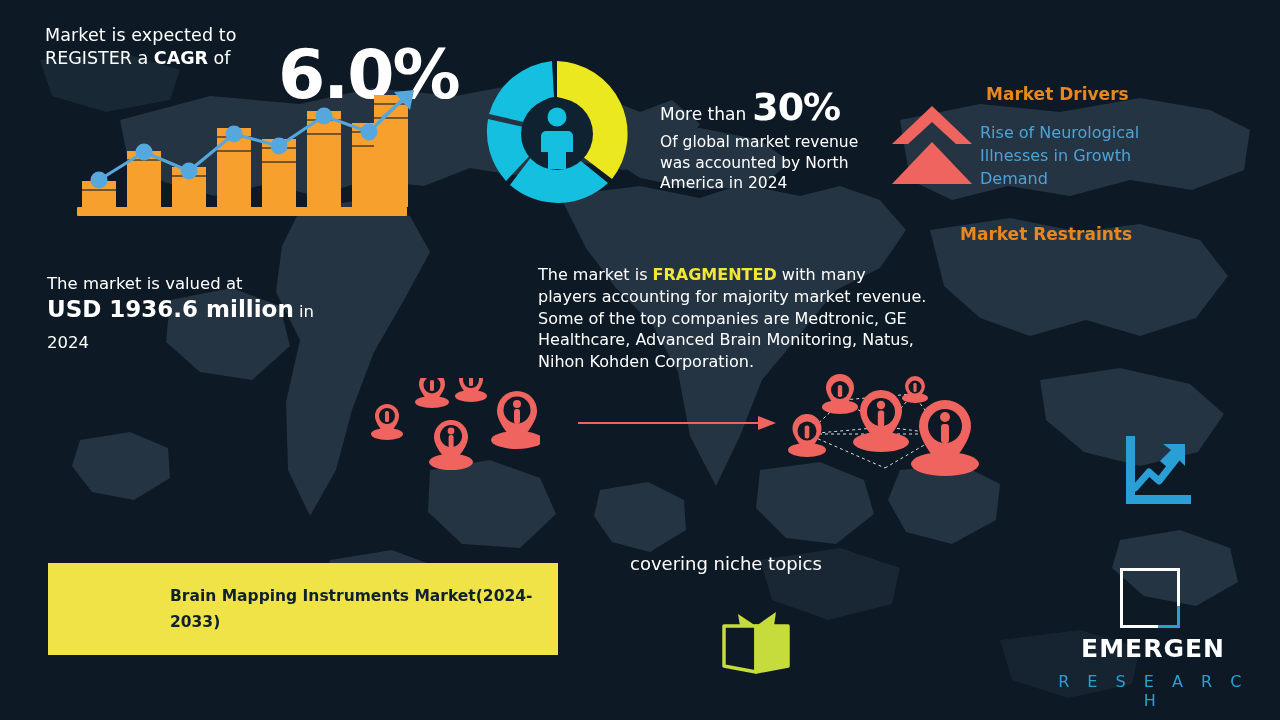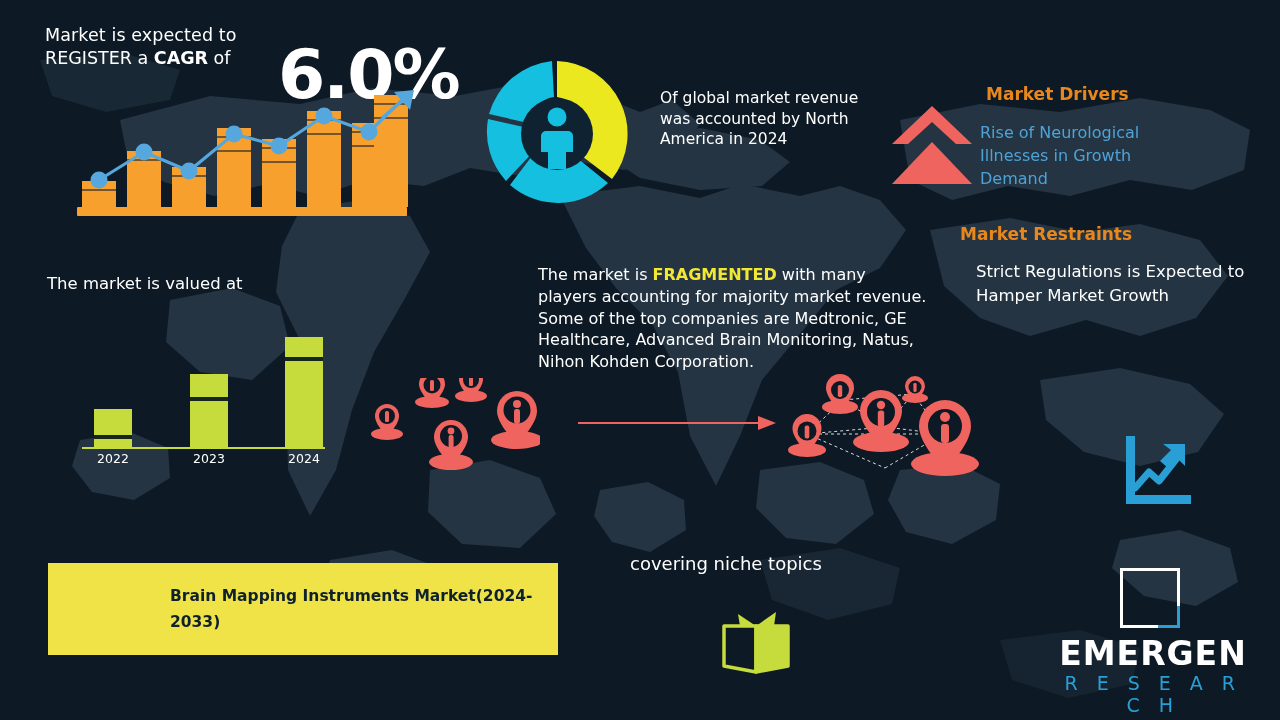--- a/index.html
+++ b/index.html
@@ -98,23 +98,23 @@
   #reports-text .num{font-weight:bold;}
   #book-icon{left:718px;top:612px;width:76px;height:62px;}
 
   
   #logo{left:1058px;top:568px;width:190px;height:130px;}
   .logo-sq{position:absolute;left:62px;top:0px;width:60px;height:60px;
     border:3px solid #ffffff;box-sizing:border-box;}
   .logo-sq-accent{position:absolute;right:-3px;bottom:-3px;width:22px;height:22px;
     border-right:3px solid #2a9fd6;border-bottom:3px solid #2a9fd6;box-sizing:border-box;}
   .logo-name{position:absolute;left:0;top:66px;width:190px;text-align:center;
-    color:#ffffff;font-size:33px;font-weight:bold;letter-spacing:1px;}
+    color:#ffffff;font-size:25px;font-weight:bold;letter-spacing:1px;}
   .logo-sub{position:absolute;left:0;top:104px;width:190px;text-align:center;
-    color:#2a9fd6;font-size:19px;letter-spacing:6.5px;}
+    color:#2a9fd6;font-size:16px;letter-spacing:6.5px;}
 </style>
 </head>
 <body>
 
 <div class="stage">
 
   <svg class="layer map-bg" viewBox="0 0 1280 720">
     <rect x="0" y="0" width="1280" height="720" fill="#0d1924"></rect>
     <g fill="#243443">
       <path d="M120 120 L210 96 L300 104 L372 88 L455 96 L520 84 L560 108 L600 96 L640 112 L672 100
@@ -219,56 +219,40 @@
         <circle cx="79" cy="79" r="36" fill="#0f2231"></circle>
 
         <g fill="#14bfe0">
           <circle cx="79" cy="62" r="9.5"></circle>
           <path d="M68 76 h22 a5 5 0 0 1 5 5 v16 h-7 v17 h-18 v-17 h-7 v-16 a5 5 0 0 1 5 -5 z"></path>
         </g>
       </svg>
     </div>
 
     <div class="abs" id="thirty-block">
+      <div class="thirty-row"><span class="thirty-pre">More than</span><span class="thirty-num">30%</span></div>
       <div class="thirty-desc">Of global market revenue was accounted by North America in 2024</div>
     </div>
 
     <div class="abs" id="drivers-arrows">
       <svg viewBox="0 0 88 88" width="88" height="88">
         <path d="M44 6 L84 44 L68 44 L44 22 L20 44 L4 44 Z" fill="#f0645f"></path>
         <path d="M44 42 L84 84 L4 84 Z" fill="#f0645f"></path>
       </svg>
     </div>
     <div class="abs" id="drivers-title">Market Drivers</div>
     <div class="abs" id="drivers-text">Rise of Neurological Illnesses in Growth Demand</div>
 
     <div class="abs" id="restraints-title">Market Restraints</div>
-    <div class="abs" id="restraints-text">Strict Regulations is Expected to Hamper Market Growth</div>
 
     <div class="abs" id="valuation">
       <div class="val-line1">The market is valued at</div>
-    </div>
-
-    <div class="abs" id="green-chart">
-      <div class="gchart-base"></div>
-
-      <div class="gbar" style="left:14px;top:114px;width:38px;height:38px;">
-        <div class="gseg" style="top:26px;"></div>
-        </div>
-      <div class="gbar" style="left:110px;top:79px;width:38px;height:73px;">
-        <div class="gseg" style="top:23px;"></div>
-        </div>
-      <div class="gbar" style="left:205px;top:42px;width:38px;height:110px;">
-        <div class="gseg" style="top:20px;"></div>
-        </div>
-
-      <div class="glabel" style="left:16px;">2022</div>
-      <div class="glabel" style="left:112px;">2023</div>
-      <div class="glabel" style="left:207px;">2024</div>
-    </div>
+      <div class="val-big"><span>USD 1936.6 million</span><span class="small"> in 2024</span></div>
+    </div>
+
 
     <div class="abs" id="frag-text"><span>The market is </span><span class="hl">FRAGMENTED</span><span> with many players accounting for majority market revenue. Some of the top companies are Medtronic, GE Healthcare, Advanced Brain Monitoring, Natus, Nihon Kohden Corporation.</span></div>
 
     <svg class="abs" id="pins-left" viewBox="0 0 175 105">
       <g fill="#f0645f">
 
         <g>
           <ellipse cx="22" cy="56" rx="16" ry="6"></ellipse>
           <path d="M22 26 a12 12 0 0 1 12 12 c0 9 -12 20 -12 20 s-12 -11 -12 -20 a12 12 0 0 1 12 -12 z"></path>
         </g>

